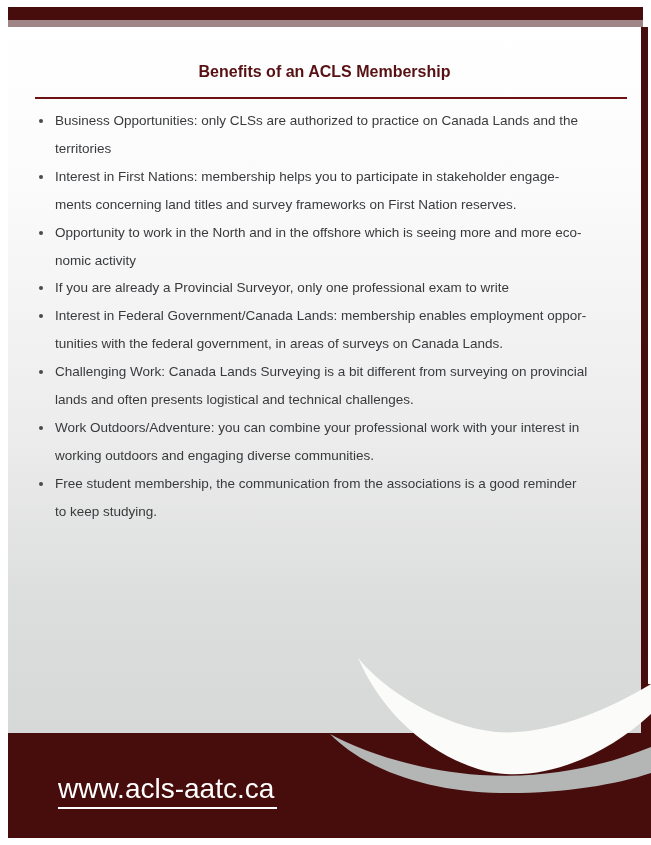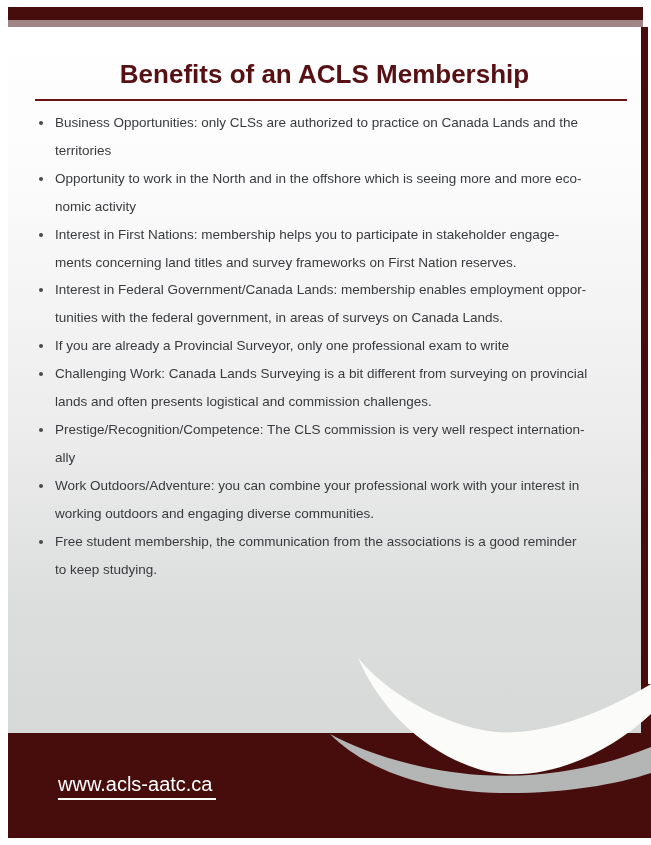--- a/index.html
+++ b/index.html
@@ -29,23 +29,23 @@
     position: absolute; left: 641px; top: 27px;
     width: 10px; height: 706px;
     background: #470d0c;
   }
   .right-margin-sliver {
     position: absolute; left: 648px; top: 27px;
     width: 3px; height: 657px;
     background: #ffffff;
   }
   .page-title {
-    margin: 0; padding-top: 34px;
+    margin: 12px; padding-top: 20px;
     text-align: center;
-    font-size: 26px; line-height: 26px;
+    font-size: 16px; line-height: 26px;
     font-weight: bold;
     color: #571013;
   }
   .title-divider {
     height: 2px;
     background: #6e1114;
     margin: 12px 14px 0 27px;
   }
   ul.benefits {
     list-style: none;
@@ -67,21 +67,21 @@
     background: #4a4a4a;
   }
   ul.benefits li span { white-space: pre; }
   .footer {
     position: absolute; left: 8px; top: 733px;
     width: 643px; height: 105px;
     background: #470d0c;
   }
   .website-link {
     position: absolute; left: 50px; top: 40px;
-    font-size: 20px;
+    font-size: 28px;
     color: #ffffff;
     text-decoration: none;
     border-bottom: 2px solid #ffffff;
     padding: 0 3px 2px 0;
     z-index: 4;
   }
   svg.swoosh-overlay {
     position: absolute; left: 0; top: 0;
     width: 651px; height: 845px;
     pointer-events: none;
@@ -93,31 +93,29 @@
 
 <div class="top-bar"></div>
 <div class="mauve-bar"></div>
 
 <div class="content">
   <h1 class="page-title">Benefits of an ACLS Membership</h1>
   <div class="title-divider"></div>
   <ul class="benefits">
       <li><span>Business Opportunities: only CLSs are authorized to practice on Canada Lands and the
 territories</span></li>
+      <li><span>Interest in First Nations: membership helps you to participate in stakeholder engage-
+ments concerning land titles and survey frameworks on First Nation reserves.</span></li>
       <li><span>Opportunity to work in the North and in the offshore which is seeing more and more eco-
 nomic activity</span></li>
-      <li><span>Interest in First Nations: membership helps you to participate in stakeholder engage-
-ments concerning land titles and survey frameworks on First Nation reserves.</span></li>
+      <li><span>If you are already a Provincial Surveyor, only one professional exam to write</span></li>
       <li><span>Interest in Federal Government/Canada Lands: membership enables employment oppor-
 tunities with the federal government, in areas of surveys on Canada Lands.</span></li>
-      <li><span>If you are already a Provincial Surveyor, only one professional exam to write</span></li>
       <li><span>Challenging Work: Canada Lands Surveying is a bit different from surveying on provincial
-lands and often presents logistical and commission challenges.</span></li>
-      <li><span>Prestige/Recognition/Competence: The CLS commission is very well respect internation-
-ally</span></li>
+lands and often presents logistical and technical challenges.</span></li>
       <li><span>Work Outdoors/Adventure: you can combine your professional work with your interest in
 working outdoors and engaging diverse communities.</span></li>
       <li><span>Free student membership, the communication from the associations is a good reminder
 to keep studying.</span></li>
     </ul>
 </div>
 
 <div class="right-stripe"></div>
 <div class="right-margin-sliver"></div>
 

